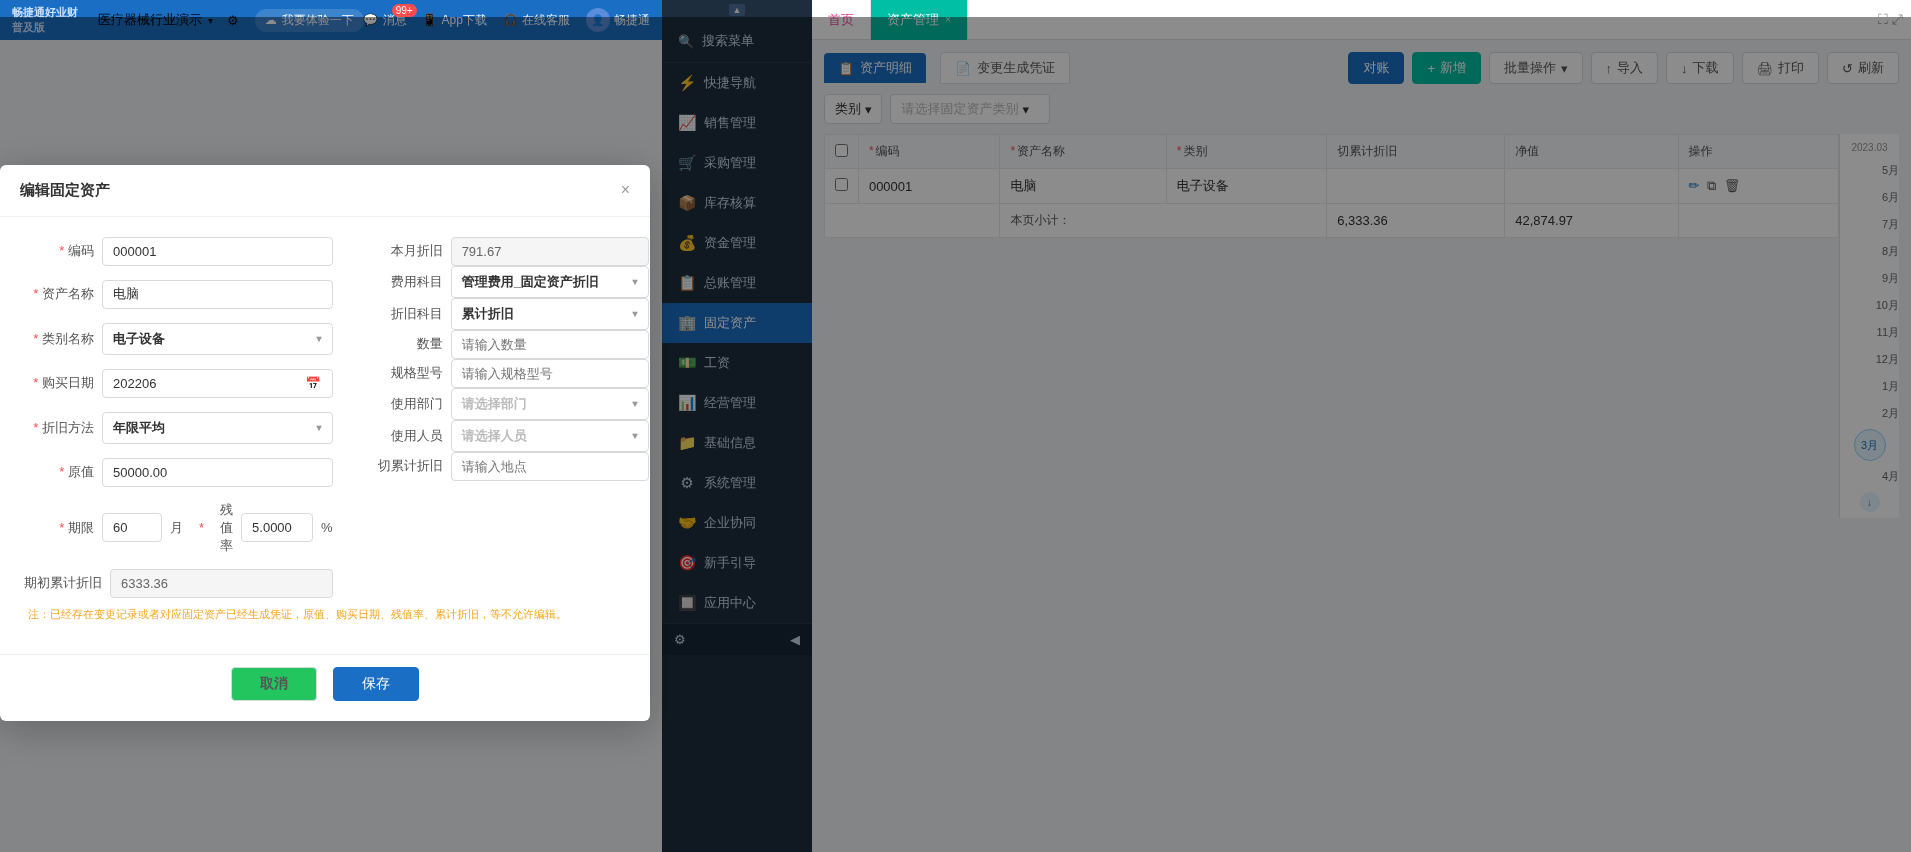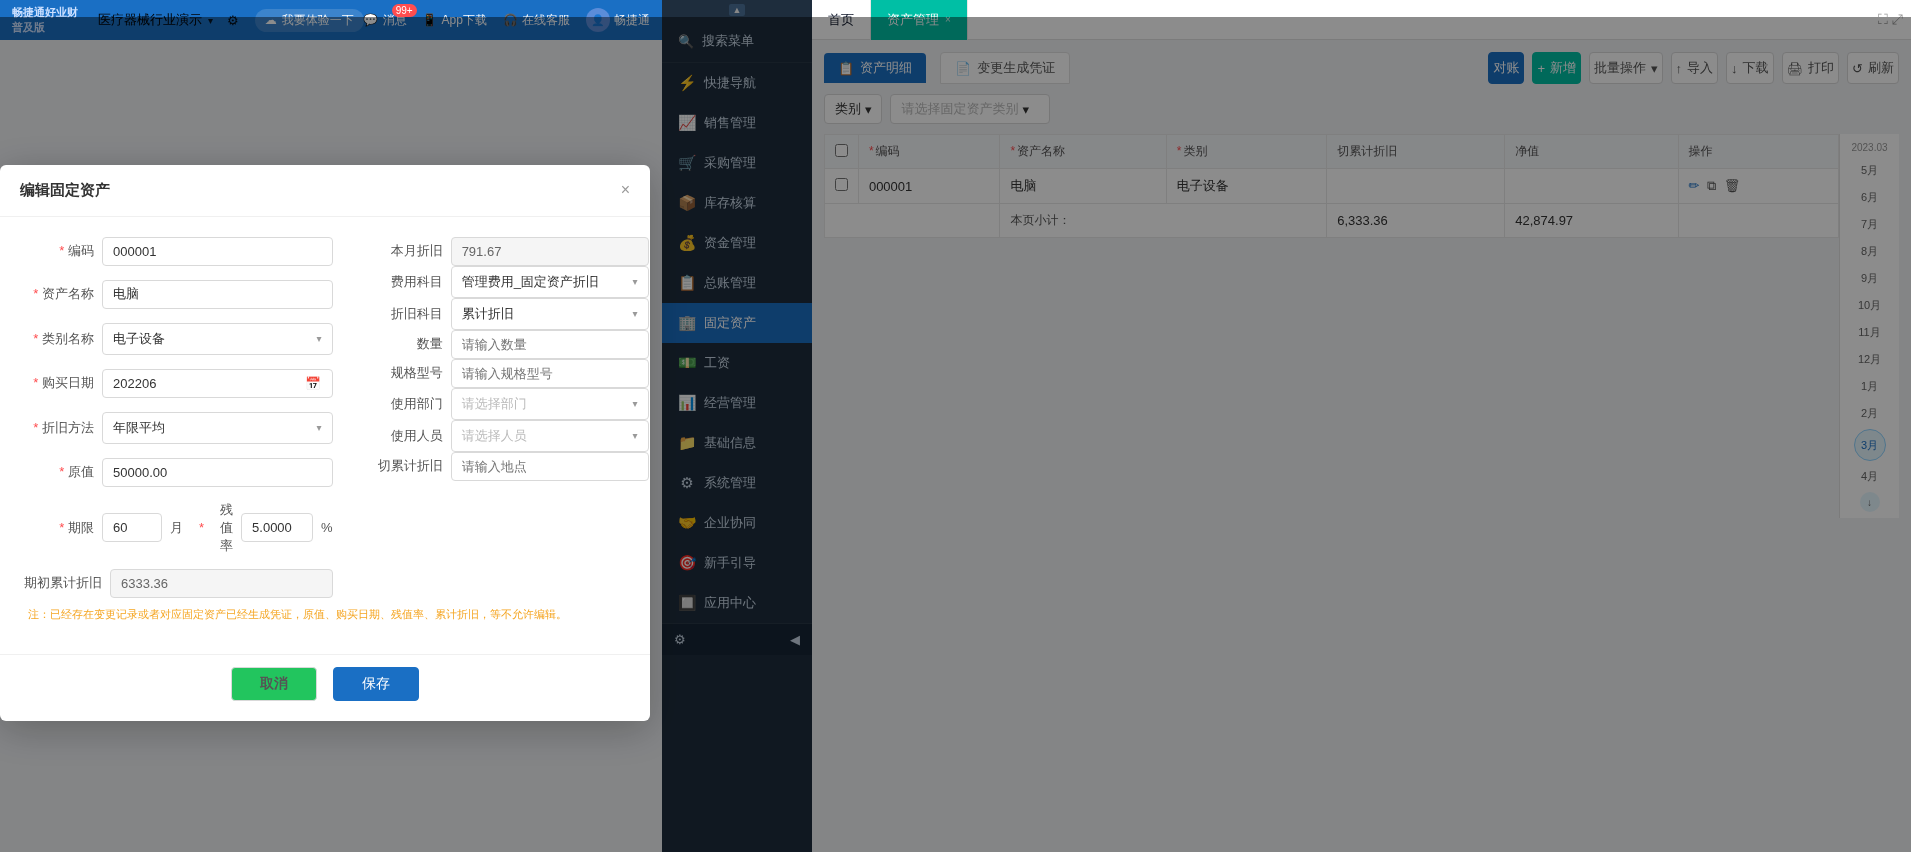--- a/index.html
+++ b/index.html
@@ -31,46 +31,46 @@
     .sidebar-item .si-icon { font-size: 15px; width: 18px; text-align: center; }
 
     
     .content-area { flex: 1; display: flex; flex-direction: column; overflow: hidden; background: #f0f2f5; }
 
     
     .tabs-bar { display: flex; align-items: center; background: #fff; border-bottom: 1px solid #e0e0e0; height: 40px; padding: 0 0 0 0; flex-shrink: 0; }
     .tab { display: flex; align-items: center; padding: 0 16px; height: 40px; font-size: 13px; cursor: pointer; border-right: 1px solid #e8e8e8; color: #666; gap: 6px; }
     .tab.active { background: #00bfa5; color: white; }
     .tab-close { font-size: 10px; cursor: pointer; opacity: 0.8; }
-    .tab-home { color: #0f172a; font-size: 13px; }
+    .tab-home { color: #ec4899; font-size: 13px; }
 
     
     .page-content { flex: 1; overflow: auto; padding: 12px; position: relative; }
 
     
     .page-toolbar { display: flex; align-items: center; gap: 8px; margin-bottom: 10px; }
-    .toolbar-btn { display: flex; align-items: center; gap: 5px; padding: 6px 4px; border-radius: 4px; font-size: 13px; cursor: pointer; border: 1px solid #d9d9d9; background: white; color: #333; }
+    .toolbar-btn { display: flex; align-items: center; gap: 5px; padding: 6px 14px; border-radius: 4px; font-size: 13px; cursor: pointer; border: 1px solid #d9d9d9; background: white; color: #333; }
     .toolbar-btn.primary { background: #1a6fc4; color: white; border-color: #1a6fc4; }
     .toolbar-btn.success { background: #00bfa5; color: white; border-color: #00bfa5; }
     .toolbar-btn.outline { background: white; color: #555; border-color: #d9d9d9; }
     .toolbar-right { margin-left: auto; display: flex; gap: 8px; align-items: center; }
 
     
     .filter-bar { display: flex; align-items: center; gap: 8px; margin-bottom: 10px; }
     .filter-select { display: flex; align-items: center; gap: 4px; padding: 5px 10px; border: 1px solid #d9d9d9; border-radius: 4px; background: white; font-size: 13px; cursor: pointer; }
 
     
     .data-table { width: 100%; border-collapse: collapse; background: white; }
     .data-table th { background: #f5f7fa; border: 1px solid #e8e8e8; padding: 8px 10px; font-weight: 500; font-size: 12px; color: #555; text-align: left; white-space: nowrap; }
     .data-table td { border: 1px solid #e8e8e8; padding: 8px 10px; font-size: 13px; color: #333; }
     .required-star { color: #ff4d4f; margin-right: 2px; }
 
     
     .date-sidebar { width: 60px; background: white; border-left: 1px solid #e0e0e0; display: flex; flex-direction: column; align-items: center; padding: 4px 0; font-size: 11px; color: #666; overflow: hidden; flex-shrink: 0; }
-    .date-sidebar .month-item { width: 100%; text-align: center; padding: 6px 0; cursor: pointer; border-radius: 2px; }
+    .date-sidebar .month-item { width: 100%; text-align: right; padding: 6px 0; cursor: pointer; border-radius: 2px; }
     .date-sidebar .month-item.today { background: #e6f7ff; color: #1a6fc4; border: 1px solid #91d5ff; border-radius: 50%; width: 32px; height: 32px; display: flex; align-items: center; justify-content: center; margin: 2px auto; }
 
     
     .pagination { display: flex; align-items: center; gap: 8px; margin-top: 10px; font-size: 13px; }
     .page-select { padding: 3px 8px; border: 1px solid #d9d9d9; border-radius: 4px; font-size: 13px; }
 
     
     .sidebar-settings { display: flex; align-items: center; justify-content: space-between; padding: 8px 12px; background: #172636; border-top: 1px solid rgba(255,255,255,0.08); }
 
     
@@ -78,21 +78,21 @@
     .modal { background: white; border-radius: 6px; width: 650px; max-height: 90vh; overflow: auto; box-shadow: 0 8px 40px rgba(0,0,0,0.25); }
     .modal-header { display: flex; align-items: center; justify-content: space-between; padding: 16px 20px; border-bottom: 1px solid #f0f0f0; }
     .modal-header h3 { font-size: 15px; font-weight: 600; color: #333; }
     .modal-close { cursor: pointer; font-size: 16px; color: #999; background: none; border: none; }
     .modal-body { padding: 20px 24px; }
     .form-row { display: flex; align-items: center; gap: 8px; }
     .form-label { font-size: 13px; color: #555; min-width: 70px; text-align: right; white-space: nowrap; }
     .form-label .req { color: #ff4d4f; }
     .form-input { flex: 1; padding: 6px 10px; border: 1px solid #d9d9d9; border-radius: 4px; font-size: 13px; color: #333; outline: none; }
     .form-input.readonly { background: #f5f5f5; color: #666; }
-    .form-select { flex: 1; padding: 6px 10px; border: 1px solid #d9d9d9; border-radius: 4px; font-size: 13px; display: flex; align-items: center; justify-content: space-between; cursor: pointer; background: white; }
+    .form-select { flex: 1; padding: 6px 10px; border: 1px solid #d9d9d9; border-radius: 4px; font-size: 13px; display: flex; align-items: center; justify-content: space-between; cursor: pointer; background: white; font-weight: bold; }
     .form-select .chevron { font-size: 10px; color: #999; }
     .form-input-date { flex: 1; padding: 6px 10px; border: 1px solid #d9d9d9; border-radius: 4px; font-size: 13px; display: flex; align-items: center; justify-content: space-between; }
     .inline-unit { font-size: 13px; color: #555; }
     .form-note { font-size: 11px; color: #f5a623; margin: 8px 0 12px 0; padding: 0 4px; line-height: 1.5; }
     .modal-footer { display: flex; justify-content: center; gap: 16px; padding: 12px 20px 20px; border-top: 1px solid #f0f0f0; }
     .btn-cancel { padding: 7px 28px; border: 1px solid #d9d9d9; border-radius: 4px; background: #22c55e; color: #555; font-size: 14px; cursor: pointer; font-weight: bold; }
     .btn-save { padding: 7px 28px; border: 1px solid #1a6fc4; border-radius: 4px; background: #1a6fc4; color: white; font-size: 14px; cursor: pointer; }
     .tab-asset-active { background: #1a6fc4; color: white; padding: 6px 14px; border-radius: 4px 4px 0 0; font-size: 13px; display: flex; align-items: center; gap: 6px; cursor: pointer; }
     .tab-voucher { background: white; border: 1px solid #e0e0e0; color: #555; padding: 6px 14px; border-radius: 4px 4px 0 0; font-size: 13px; display: flex; align-items: center; gap: 6px; cursor: pointer; margin-left: 6px; }
   </style>

